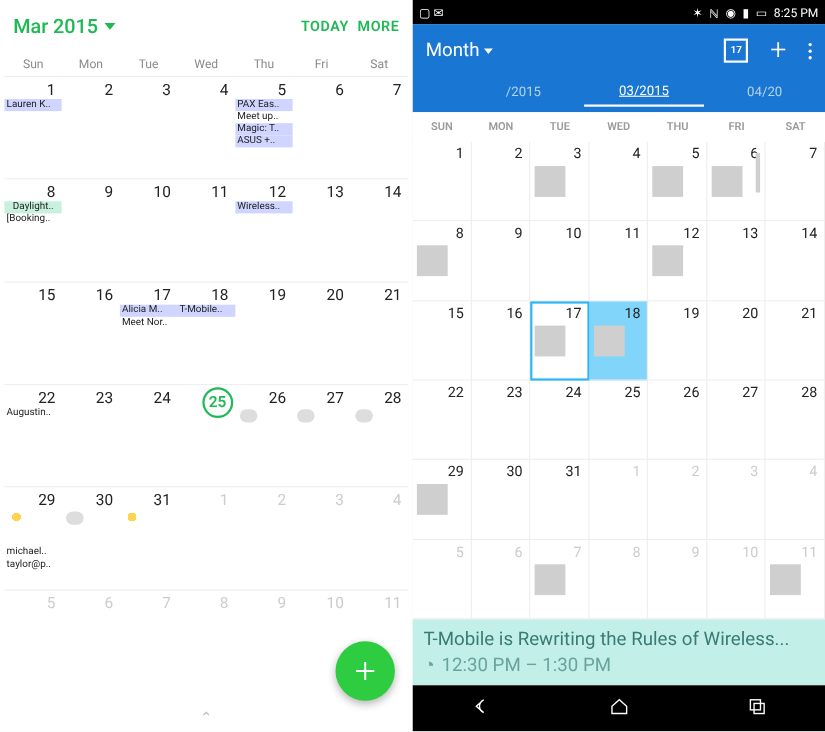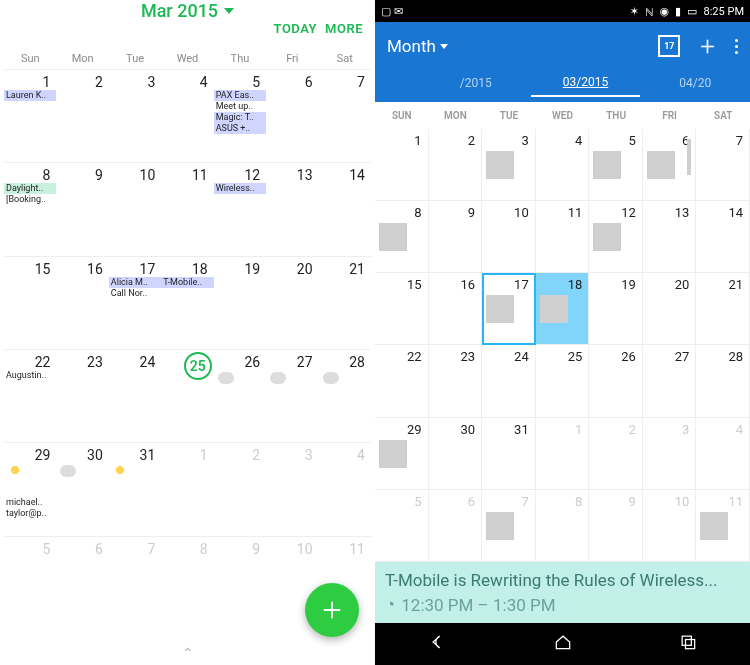--- a/index.html
+++ b/index.html
@@ -1,34 +1,34 @@
 <!DOCTYPE html>
 <html><head>
 <meta charset="utf-8">
 <style>
 html,body{margin:0;padding:0;font-family:-apple-system,BlinkMacSystemFont,"Segoe UI",Roboto,Arial,sans-serif;width:750px;height:665px;overflow:hidden;background:#fff;}
 .wrap{display:flex;width:750px;height:665px;}
 .phone{width:375px;height:665px;position:relative;overflow:hidden;box-sizing:border-box;}
 
 .left{background:#fff;}
-.left .hdr{display:flex;align-items:center;height:48px;padding:0 12px;flex-direction:column;}
+.left .hdr{display:flex;align-items:center;height:48px;padding:0 12px;}
 .left .month{color:#1db954;font-size:18px;font-weight:500;display:flex;align-items:center;gap:6px;}
 .left .month .tri{width:0;height:0;border-left:5px solid transparent;border-right:5px solid transparent;border-top:6px solid #1db954;}
 .left .hactions{margin-left:auto;display:flex;gap:8px;}
 .left .hactions span{color:#1db954;font-size:13px;font-weight:600;letter-spacing:.5px;}
 .left .dow{display:grid;grid-template-columns:repeat(7,1fr);padding:0 4px;}
 .left .dow div{text-align:center;font-size:11px;color:#8a8a8a;padding:4px 0;}
 .left .grid{display:grid;grid-template-columns:repeat(7,1fr);grid-auto-rows:1fr;padding:0 4px;height:560px;}
 .left .cell{position:relative;border-top:1px solid #eee;font-size:0;}
 .left .num{position:absolute;top:4px;right:6px;font-size:14px;color:#222;}
 .left .num.today{width:24px;height:24px;border:2px solid #1db954;border-radius:50%;color:#1db954;display:flex;align-items:center;justify-content:center;right:2px;top:2px;font-weight:600;}
 .left .num.nextm{color:#ccc;}
 .left .ev{display:block;font-size:9px;line-height:11px;padding:0 2px;margin-top:20px;white-space:nowrap;overflow:hidden;color:#222;}
 .left .ev.b{background:#cfd5ff;}
-.left .ev.g{background:#c7f0df;}
+.left .ev.g{background:#c7f0df;text-align:center;}
 .left .ev~.ev{margin-top:0;}
 .left .sun{display:inline-block;width:14px;height:14px;border-radius:50%;background:radial-gradient(circle,#ffd34d 40%,transparent 41%);margin-top:20px;margin-left:4px;}
 .left .cloud{display:inline-block;width:16px;height:12px;background:#ddd;border-radius:8px;margin-top:22px;margin-left:4px;}
 .left .fab{position:absolute;right:16px;bottom:28px;width:54px;height:54px;border-radius:50%;background:#2ecc40;display:flex;align-items:center;justify-content:center;box-shadow:0 3px 8px rgba(0,0,0,.3);}
 .left .fab svg{fill:#fff;}
 .left .arrow-up{position:absolute;bottom:4px;left:50%;transform:translateX(-50%);color:#bbb;font-size:14px;}
 
 .right{background:#f2f2f2;display:flex;flex-direction:column;}
 .right .status{height:22px;background:#000;color:#fff;font-size:11px;display:flex;align-items:center;padding:0 6px;}
 .right .status .rgt{margin-left:auto;display:flex;gap:6px;align-items:center;}
@@ -137,21 +137,21 @@
         </div>
         <div class="cell">
           <div class="num">15</div>
         </div>
         <div class="cell">
           <div class="num">16</div>
         </div>
         <div class="cell">
           <div class="num">17</div>
           <span class="ev b">Alicia M..</span>
-          <span class="ev ">Call Nor..</span>
+          <span class="ev ">Meet Nor..</span>
         </div>
         <div class="cell">
           <div class="num">18</div>
           <span class="ev b">T-Mobile..</span>
         </div>
         <div class="cell">
           <div class="num">19</div>
         </div>
         <div class="cell">
           <div class="num">20</div>

